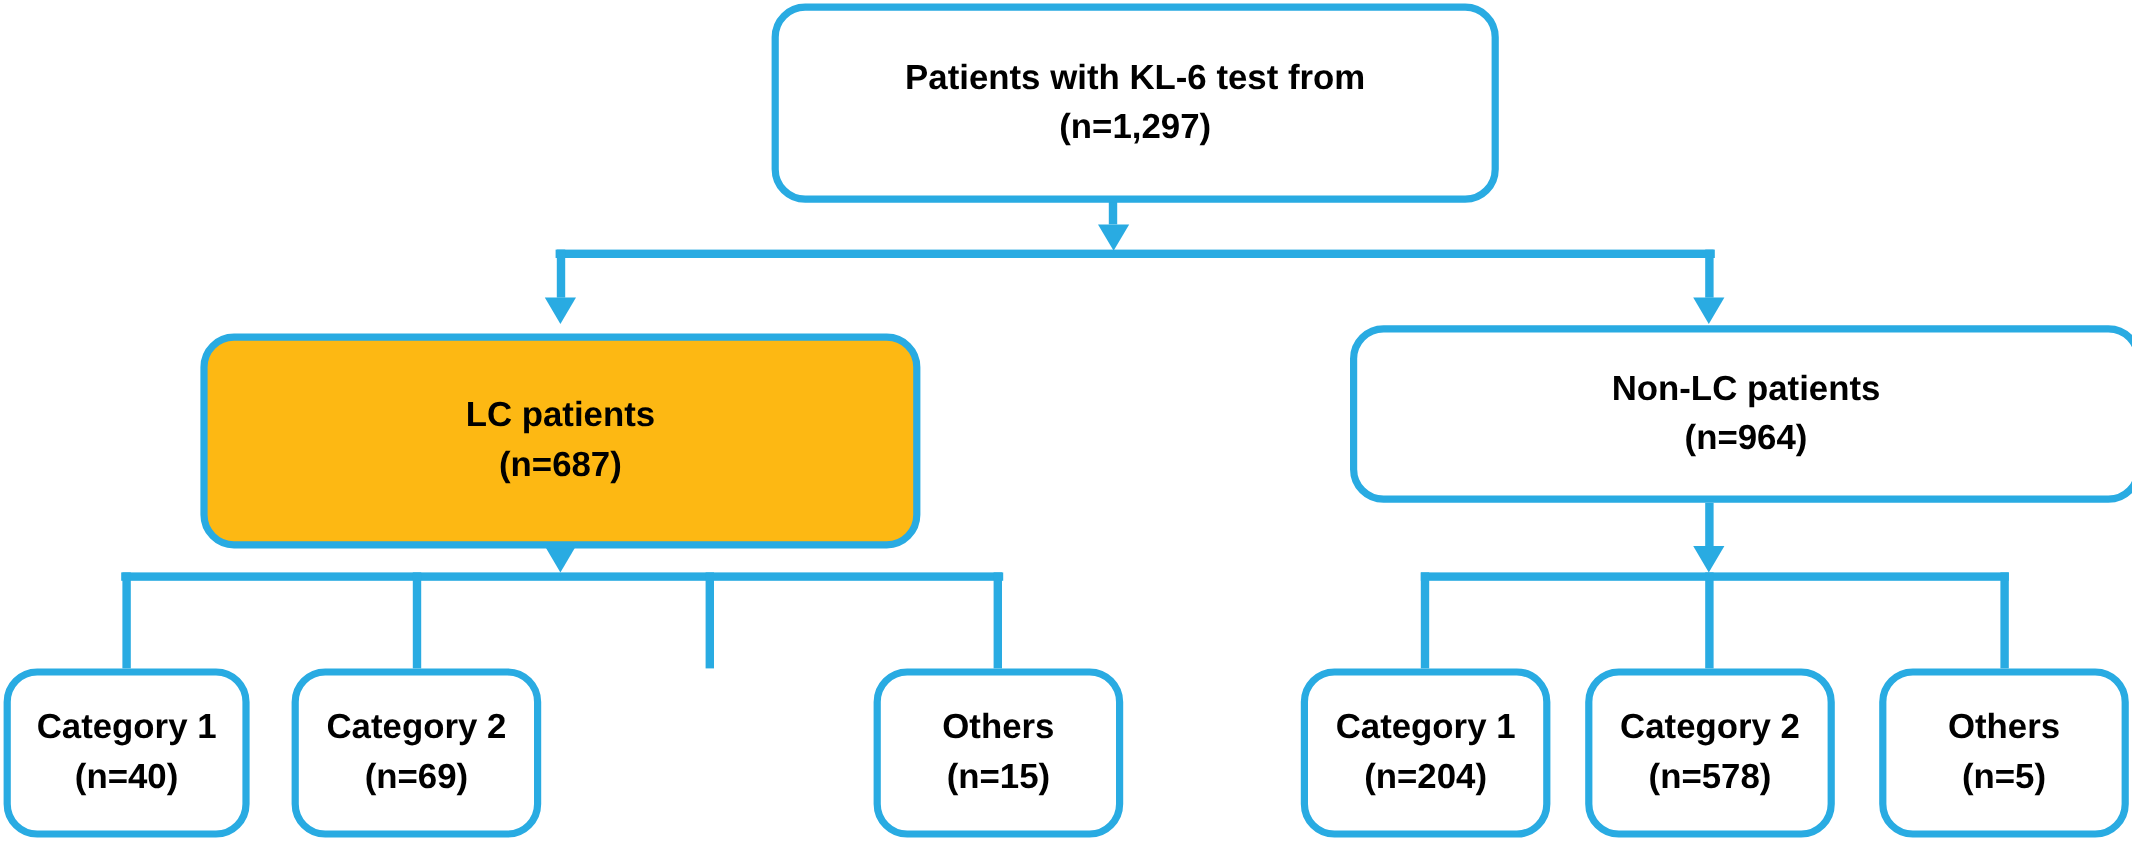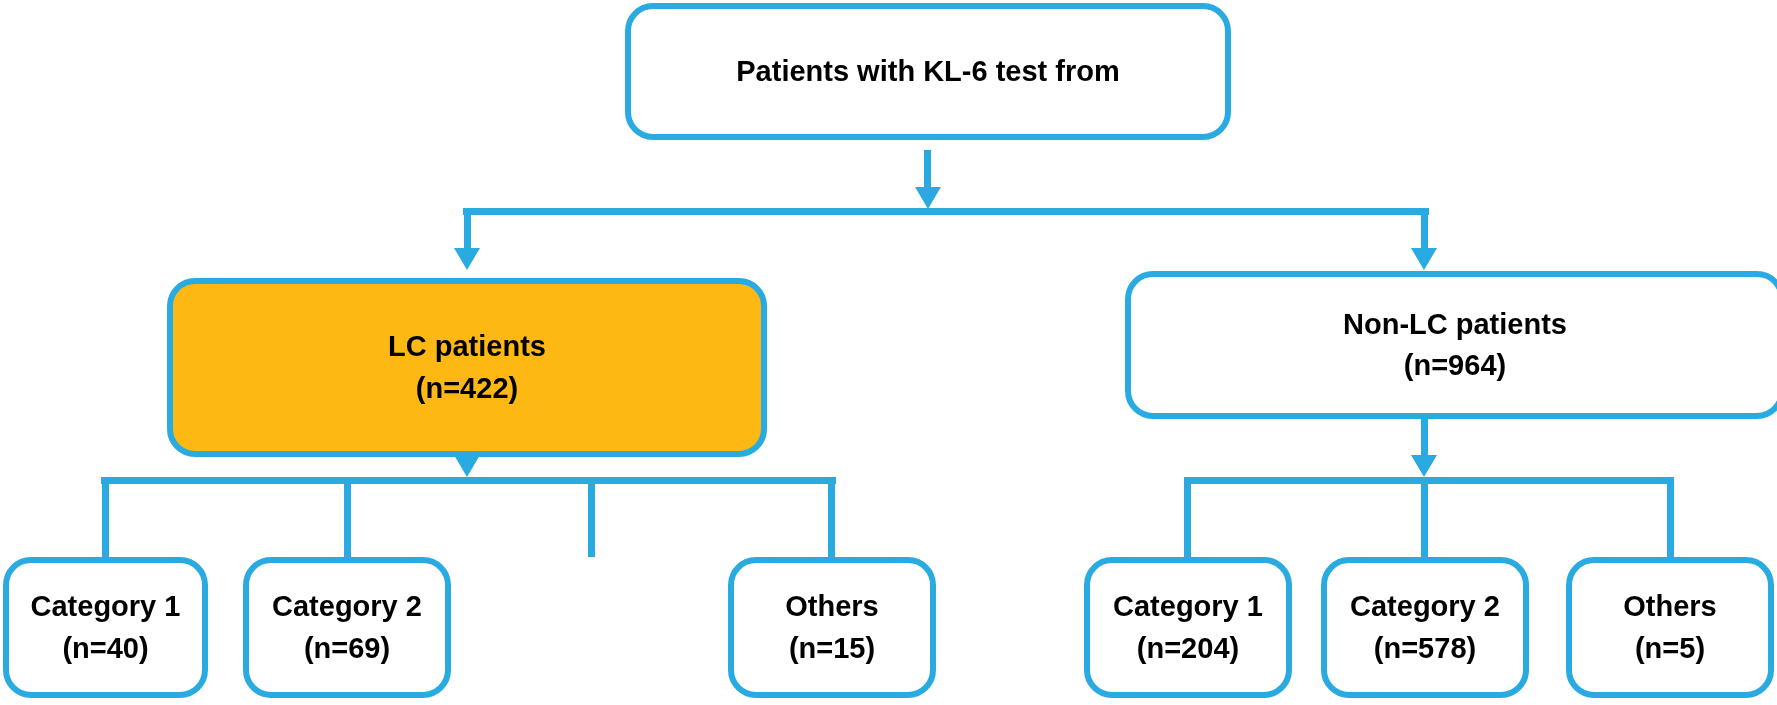--- a/index.html
+++ b/index.html
@@ -62,27 +62,28 @@
   <div class="cline" style="left:588px;top:477px;width:7px;height:80px;"></div>
   <div class="cline" style="left:828px;top:477px;width:7px;height:80px;"></div>
 
   <div class="cline" style="left:1421px;top:419px;width:7px;height:36px;"></div>
   <div class="arrowhead" style="left:1411px;top:455px;"></div>
   <div class="cline" style="left:1184px;top:477px;width:490px;height:7px;"></div>
   <div class="cline" style="left:1184px;top:477px;width:7px;height:80px;"></div>
   <div class="cline" style="left:1421px;top:477px;width:7px;height:80px;"></div>
   <div class="cline" style="left:1667px;top:477px;width:7px;height:80px;"></div>
 
-  <div class="node" style="left:625px;top:3px;width:606px;height:137px;">
+  <div class="node" style="left:643px;top:3px;width:606px;height:166px;">
     <div class="node-label">Patients with KL-6 test from</div>
+    <div class="node-count">(n=1,297)</div>
   </div>
 
   <div class="node highlight" style="left:167px;top:278px;width:600px;height:179px;">
     <div class="node-label">LC patients</div>
-    <div class="node-count">(n=422)</div>
+    <div class="node-count">(n=687)</div>
   </div>
 
   <div class="node" style="left:1125px;top:271px;width:660px;height:148px;">
     <div class="node-label">Non-LC patients</div>
     <div class="node-count">(n=964)</div>
   </div>
 
   <div class="node" style="left:3px;top:557px;width:205px;height:141px;">
     <div class="node-label">Category 1</div>
     <div class="node-count">(n=40)</div>

